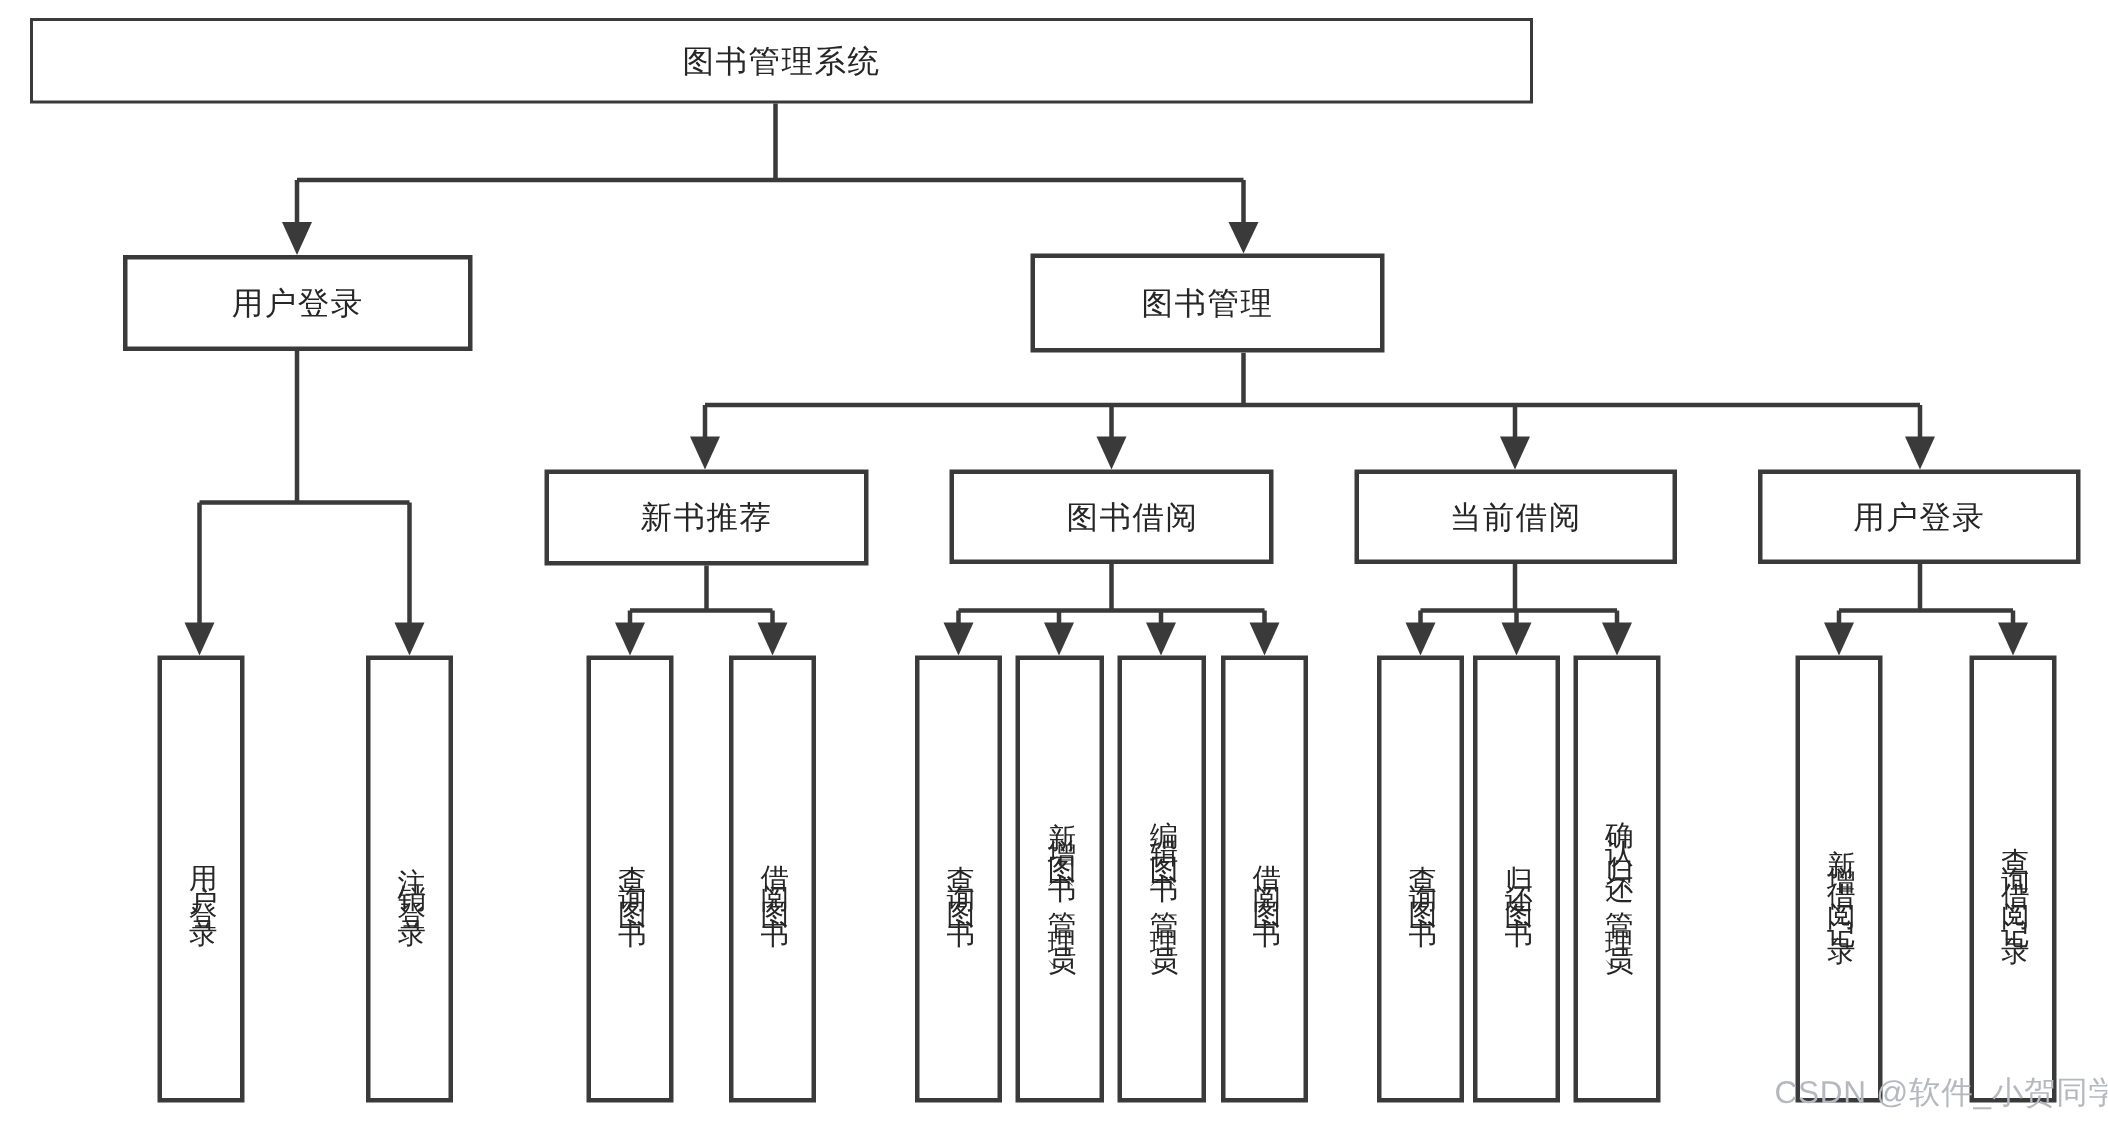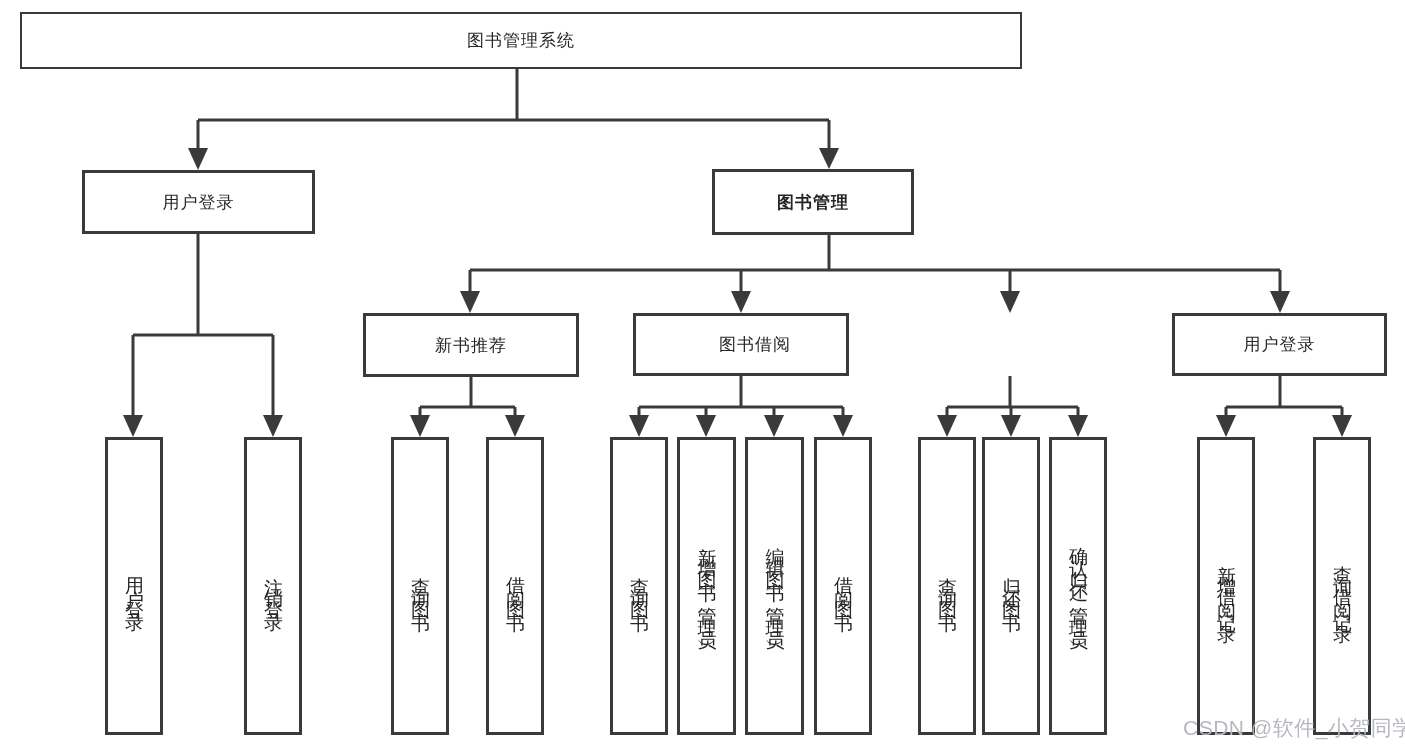--- a/index.html
+++ b/index.html
@@ -21,21 +21,21 @@
     z-index: 0;
   }
   .node {
     position: absolute;
     box-sizing: border-box;
     background: #ffffff;
     border: 3px solid #3a3a3a;
     display: flex;
     align-items: center;
     justify-content: center;
-    font-size: 17px;
+    font-size: 21px;
     letter-spacing: 1px;
     color: #262626;
     z-index: 1;
     text-align: center;
   }
   .node.root {
     border-width: 2px;
   }
   .leaf {
     position: absolute;
@@ -100,24 +100,25 @@
       <polygon points="1001,415 1021,415 1011,437"></polygon>
       <polygon points="1068,415 1088,415 1078,437"></polygon>
       <polygon points="1216,415 1236,415 1226,437"></polygon>
       <polygon points="1332,415 1352,415 1342,437"></polygon>
     </g>
   </svg>
 
   <div class="node root" style="left:20px; top:12px; width:1002px; height:57px;">图书管理系统</div>
 
   <div class="node" style="left:82px; top:170px; width:233px; height:64px;">用户登录</div>
-  <div class="node" style="left:712px; top:169px; width:202px; height:66px;font-weight:bold;">图书管理</div>
+  <div class="node" style="left:687px; top:169px; width:236px; height:66px;">图书管理</div>
 
   <div class="node" style="left:363px; top:313px; width:216px; height:64px;">新书推荐</div>
   <div class="node" style="left:633px; top:313px; width:216px; height:63px;padding-left:28px;">图书借阅</div>
+  <div class="node" style="left:903px; top:313px; width:215px; height:63px;">当前借阅</div>
   <div class="node" style="left:1172px; top:313px; width:215px; height:63px;">用户登录</div>
 
   <div class="leaf" style="left:105px; top:437px; width:58px; height:298px;">
     <span>用户登录</span>
   </div>
   <div class="leaf" style="left:244px; top:437px; width:58px; height:298px;">
     <span>注销登录</span>
   </div>
 
   <div class="leaf" style="left:391px; top:437px; width:58px; height:298px;">

